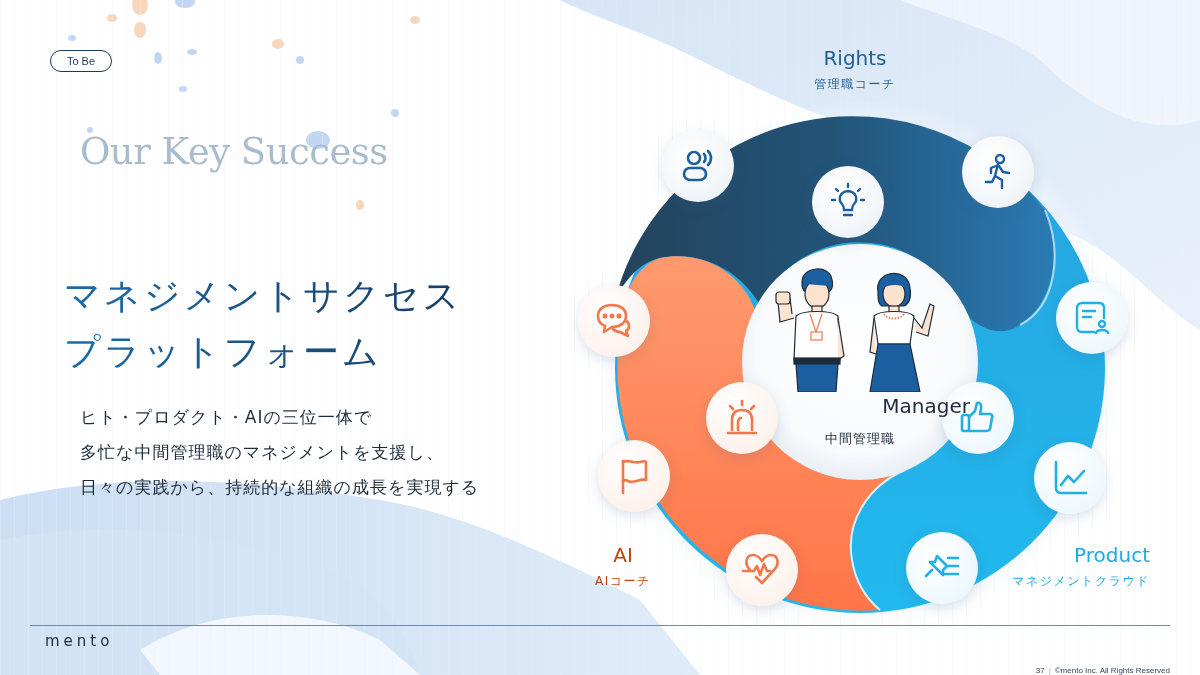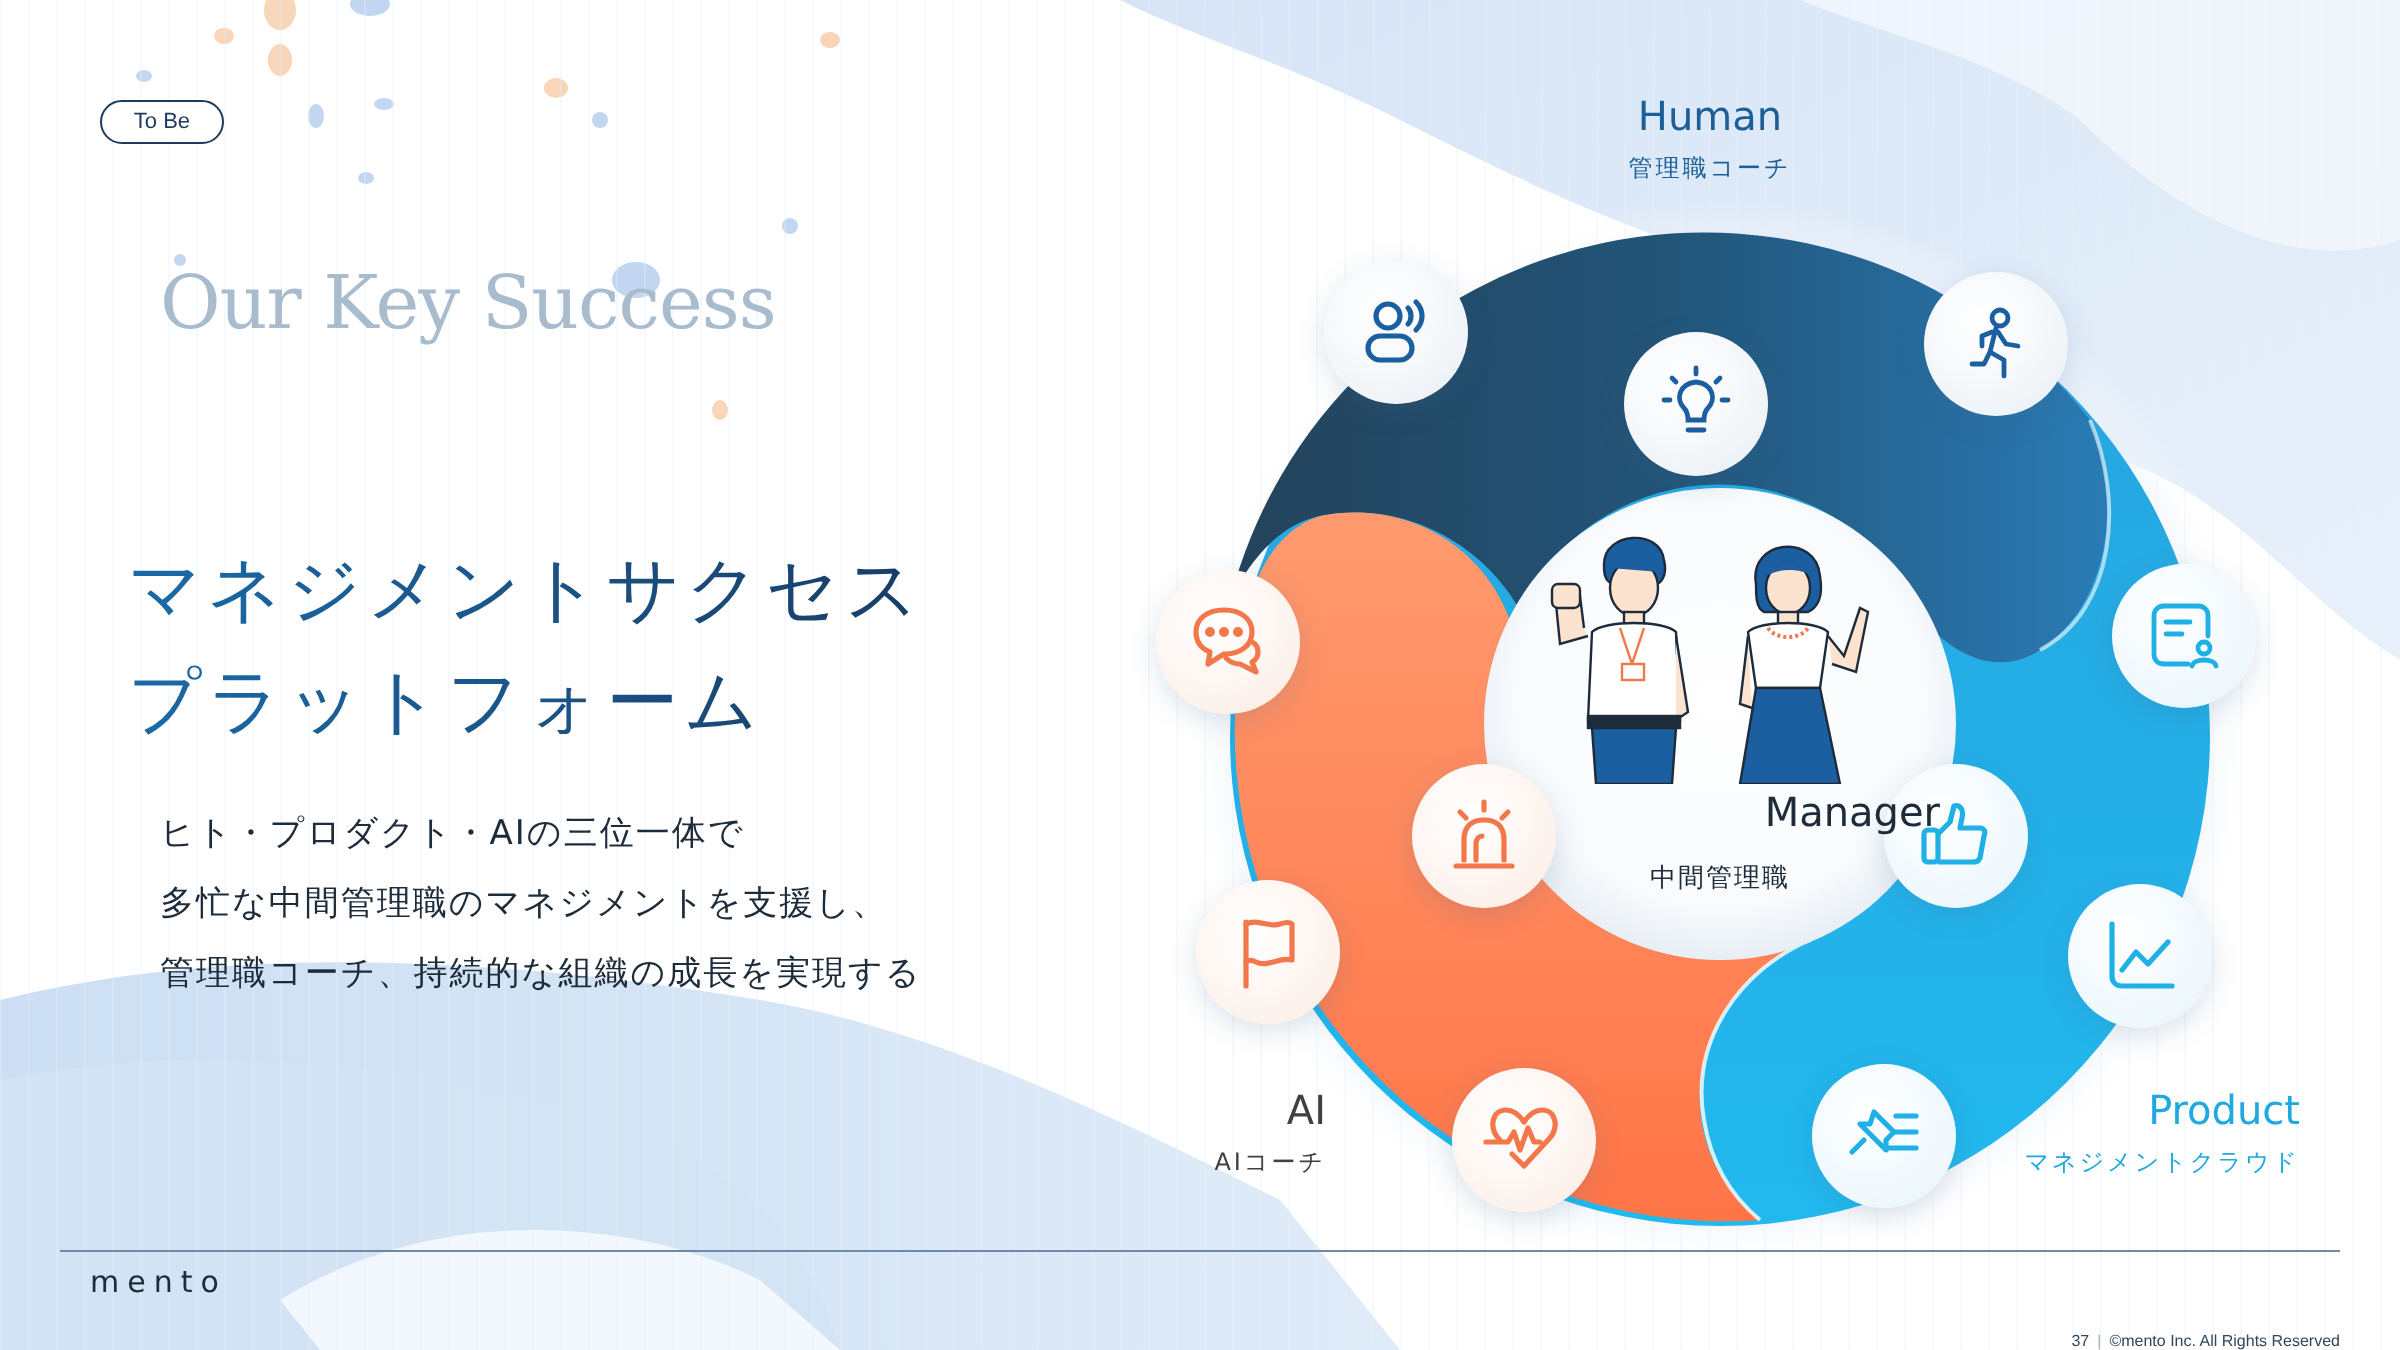--- a/index.html
+++ b/index.html
@@ -22,21 +22,21 @@
     background: linear-gradient(90deg, #1a6aa8 0%, #1b4f80 60%, #163e66 100%);
     -webkit-background-clip: text; background-clip: text; color: transparent; }
 
   .body-text { position: absolute; left: 80px; top: 400px; font-family: "DejaVu Sans", sans-serif;
     font-size: 17px; line-height: 35px; color: #1d2b3a; letter-spacing: 1px; }
 
   .label { position: absolute; text-align: center; }
   .label .en { font-family: "DejaVu Sans", sans-serif; font-size: 20px; }
   .label .ja { font-family: "DejaVu Sans", sans-serif; font-size: 12px; letter-spacing: 1.5px; margin-top: 6px; }
   .label-human { left: 790px; top: 46px; width: 130px; color: #1c5e96; }
-  .label-ai { left: 583px; top: 543px; width: 80px; text-align: right; color: #404040; }
+  .label-ai { left: 583px; top: 543px; width: 80px; text-align: center; color: #c2410c; }
   .label-product { left: 990px; top: 543px; width: 160px; text-align: right; color: #1fa9e0; }
 
   .icon-circle { position: absolute; width: 72px; height: 72px; border-radius: 50%;
     background: radial-gradient(circle at 40% 35%, #ffffff 0%, #f3f6f9 60%, #e6edf3 100%);
     box-shadow: 0 4px 14px rgba(60,100,140,0.18); display: flex; align-items: center; justify-content: center; }
   .icon-circle.warm { background: radial-gradient(circle at 40% 35%, #ffffff 0%, #fdf2ec 70%, #fbe7dc 100%); }
   .icon-circle.cool { background: radial-gradient(circle at 40% 35%, #ffffff 0%, #eef8fd 70%, #e1f2fb 100%); }
   .icon-circle svg { position: static; }
 
   .center { position: absolute; left: 750px; top: 252px; width: 220px; height: 220px; }
@@ -102,21 +102,21 @@
 </div>
 
 <div class="headline">
   <div>マネジメントサクセス</div>
   <div>プラットフォーム</div>
 </div>
 
 <div class="body-text">
   <div>ヒト・プロダクト・AIの三位一体で</div>
   <div>多忙な中間管理職のマネジメントを支援し、</div>
-  <div>管理職コーチ、持続的な組織の成長を実現する</div>
+  <div>日々の実践から、持続的な組織の成長を実現する</div>
 </div>
 
 <svg width="1200" height="675" viewBox="0 0 1200 675" style="position:absolute;left:0;top:0;">
   <defs>
     <linearGradient id="gHuman" x1="0" y1="0" x2="1" y2="0">
       <stop offset="0" stop-color="#24435c"></stop>
       <stop offset="0.5" stop-color="#225478"></stop>
       <stop offset="1" stop-color="#2a7bb5"></stop>
     </linearGradient>
     <linearGradient id="gProduct" x1="0" y1="0" x2="0" y2="1">
@@ -159,21 +159,21 @@
            A245 245 0 0 1 620 330
            C622 295 635 266 660 258 Z" fill="url(#gAi)"></path>
 
   <path d="M905 470 C870 485 845 520 852 560 C856 585 868 600 880 610" stroke="#ffffff" stroke-width="2" fill="none" opacity="0.8"></path>
   <path d="M1045 210 C1062 250 1058 305 1020 325" stroke="#ffffff" stroke-width="2" fill="none" opacity="0.6"></path>
 
   <circle cx="860" cy="362" r="118" fill="url(#gCenter)"></circle>
 </svg>
 
 <div class="label label-human">
-  <div class="en">Human</div>
+  <div class="en">Rights</div>
   <div class="ja">管理職コーチ</div>
 </div>
 <div class="label label-ai">
   <div class="en">AI</div>
   <div class="ja">AIコーチ</div>
 </div>
 <div class="label label-product">
   <div class="en">Product</div>
   <div class="ja">マネジメントクラウド</div>
 </div>

